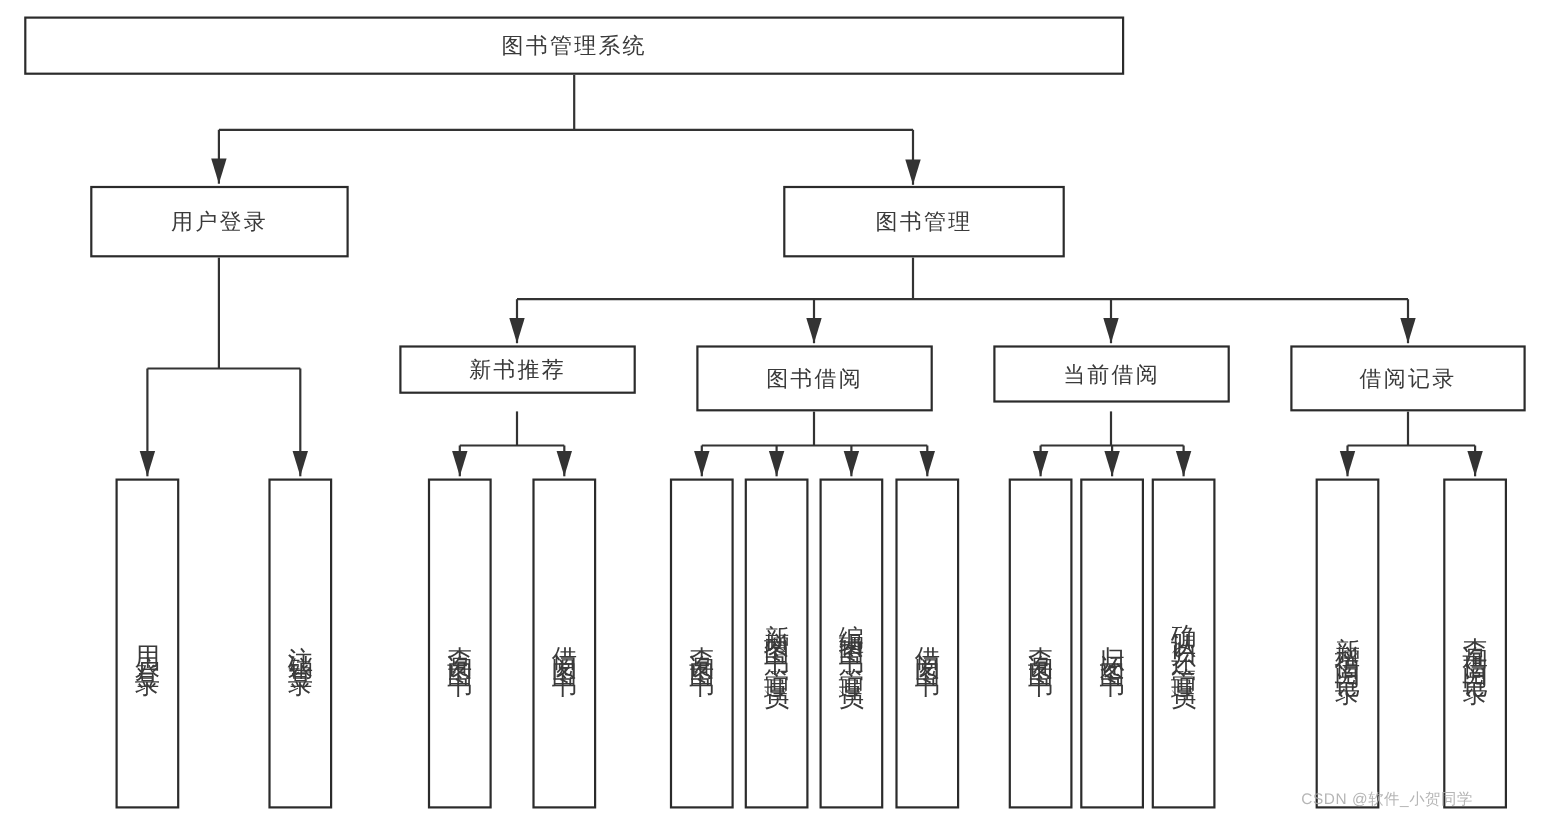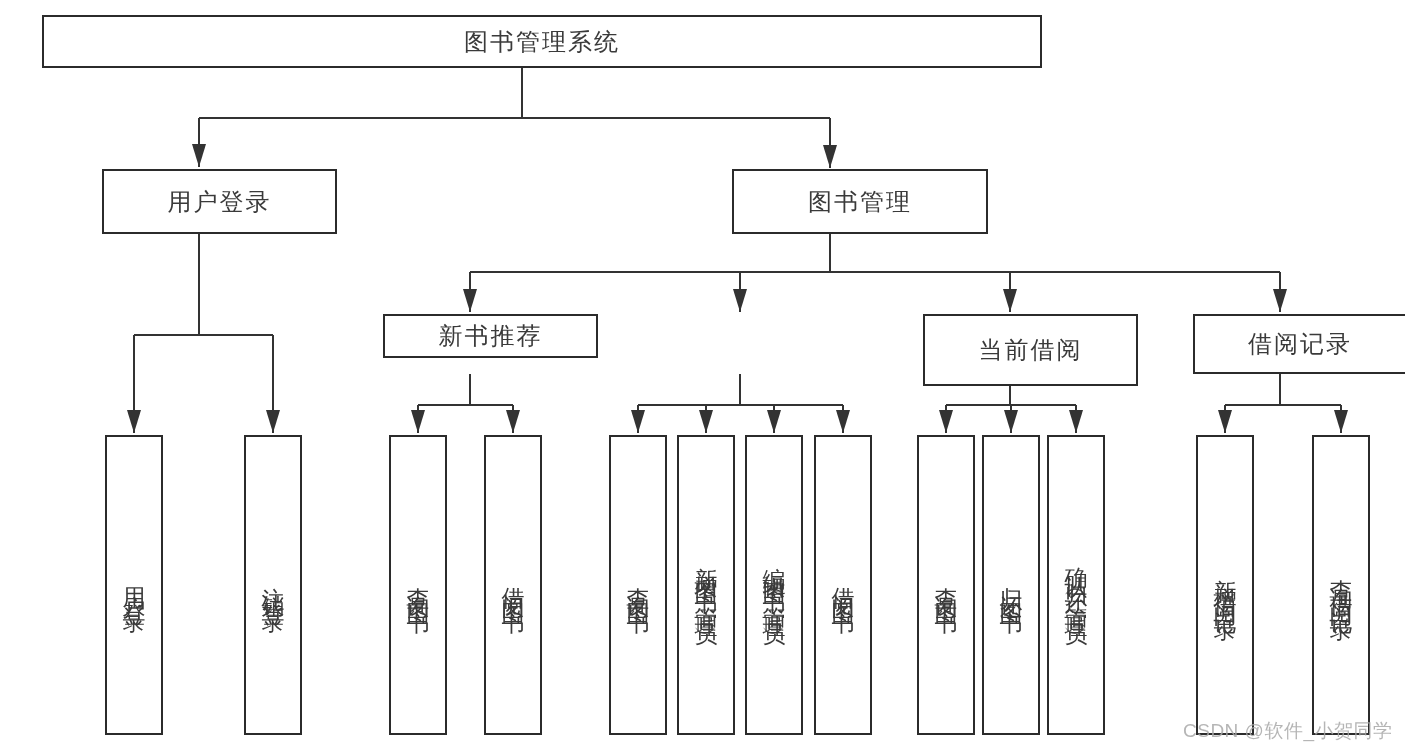--- a/index.html
+++ b/index.html
@@ -19,32 +19,32 @@
   }
   svg.lines{position:absolute;left:0;top:0;z-index:1;}
   svg.lines path{stroke:var(--line);stroke-width:2;fill:none;}
   .node{
     position:absolute;box-sizing:border-box;z-index:2;
     border:2px solid var(--border);
     background:#fff;
     color:var(--text);
     display:flex;align-items:center;justify-content:center;
   }
-  .hbox{font-size:24px;letter-spacing:2px;margin-left:20px;}
+  .hbox{font-size:20px;letter-spacing:2px;}
   .vbox{
     writing-mode:vertical-rl;
     text-orientation:mixed;
     font-size:23px;
     letter-spacing:8px;
     line-height:1;
   }
   .watermark{
     position:absolute;z-index:3;
     left:1183px;top:718px;width:220px;
-    font-size:19px;letter-spacing:0.5px;
+    font-size:14px;letter-spacing:0.5px;
     color:var(--watermark);opacity:.85;
     white-space:nowrap;
   }
 </style>
 </head>
 <body>
 
 <div class="canvas">
 
   <svg class="lines" width="1405" height="747" viewBox="0 0 1405 747">
@@ -108,21 +108,22 @@
       <path d="M1341,405 V433" marker-end="url(#arw)"></path>
     </g>
   </svg>
 
   <div class="node hbox" style="left:22px;top:15px;width:1000px;height:53px">图书管理系统</div>
 
   <div class="node hbox" style="left:82px;top:169px;width:235px;height:65px">用户登录</div>
   <div class="node hbox" style="left:712px;top:169px;width:256px;height:65px">图书管理</div>
 
   <div class="node hbox" style="left:363px;top:314px;width:215px;height:44px">新书推荐</div>
-  <div class="node hbox" style="left:903px;top:314px;width:215px;height:72px">当前借阅</div>
+  <div class="node hbox" style="left:633px;top:314px;width:215px;height:60px">图书借阅</div>
+  <div class="node hbox" style="left:903px;top:314px;width:215px;height:52px">当前借阅</div>
   <div class="node hbox" style="left:1173px;top:314px;width:214px;height:60px">借阅记录</div>
 
   <div class="node vbox" style="left:105px;top:435px;width:58px;height:300px">用户登录</div>
   <div class="node vbox" style="left:244px;top:435px;width:58px;height:300px">注销登录</div>
 
   <div class="node vbox" style="left:389px;top:435px;width:58px;height:300px">查询图书</div>
   <div class="node vbox" style="left:484px;top:435px;width:58px;height:300px">借阅图书</div>
 
   <div class="node vbox" style="left:609px;top:435px;width:58px;height:300px">查询图书</div>
   <div class="node vbox" style="left:677px;top:435px;width:58px;height:300px">新增图书（管理员）</div>

